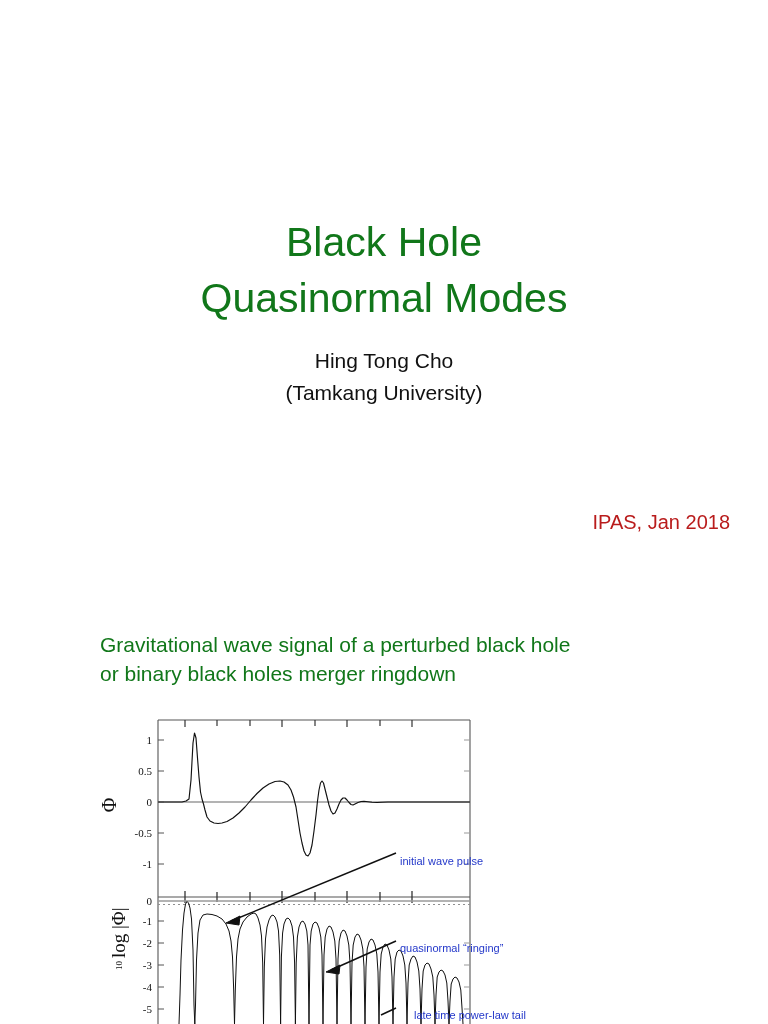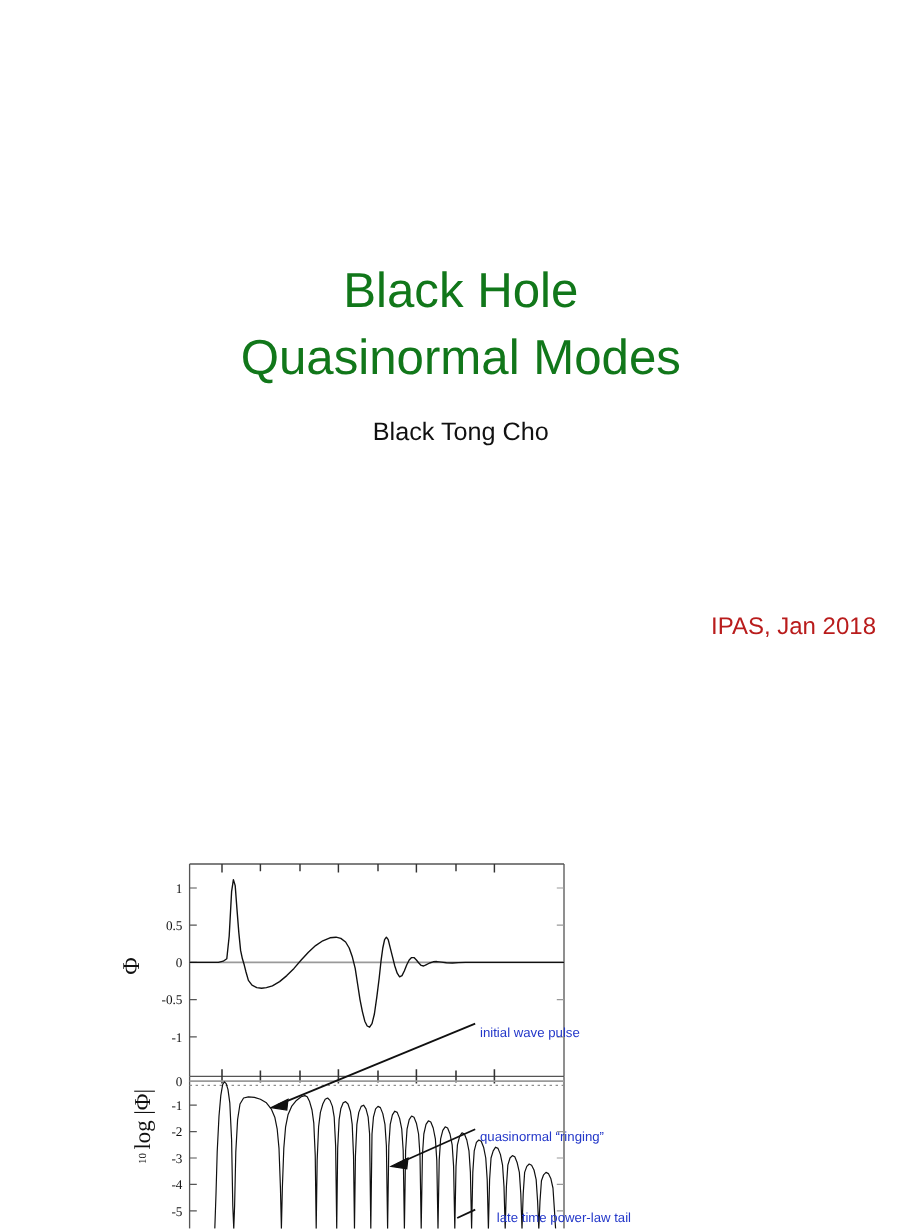--- a/index.html
+++ b/index.html
@@ -101,25 +101,30 @@
 <body>
 
 <div id="slide">
 
   <div class="title-block">
     <span class="title-line">Black Hole</span>
     <span class="title-line">Quasinormal Modes</span>
   </div>
 
   <div class="author-block">
-    <span class="author-line">Black Tong Cho</span>
+    <span class="author-line">Hing Tong Cho</span>
+    <span class="author-line">(Tamkang University)</span>
   </div>
 
   <div class="date-block">IPAS, Jan 2018</div>
 
+  <div class="body-block">
+    <span class="body-line">Gravitational  wave  signal  of a perturbed  black  hole</span>
+    <span class="body-line">or binary  black  holes  merger  ringdown</span>
+  </div>
 
   <div class="figure">
     <svg width="668" height="319" viewBox="0 0 668 319">
 
       <g>
 
         <line x1="58" y1="15" x2="370" y2="15" stroke="#555" stroke-width="1.1"></line>
         <line x1="58" y1="15" x2="58" y2="192" stroke="#555" stroke-width="1.1"></line>
         <line x1="370" y1="15" x2="370" y2="192" stroke="#555" stroke-width="1.1"></line>
 

